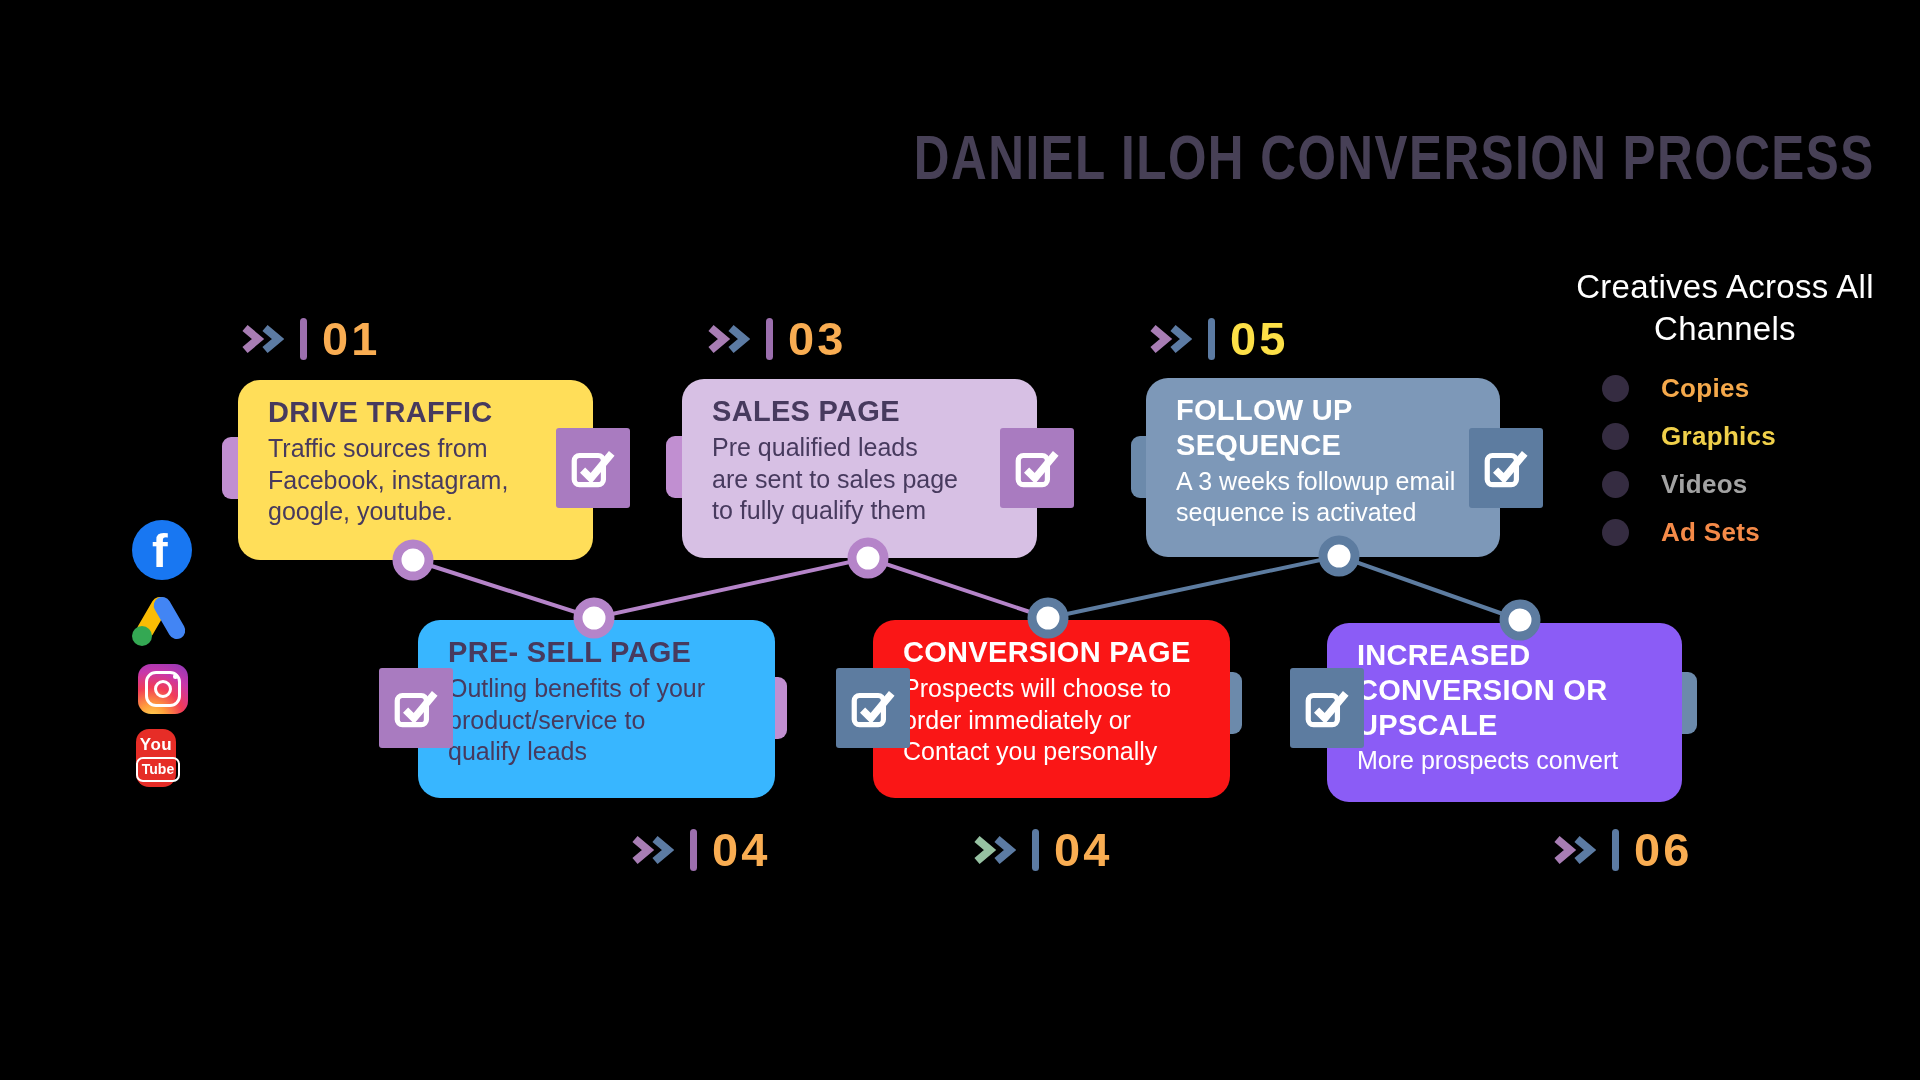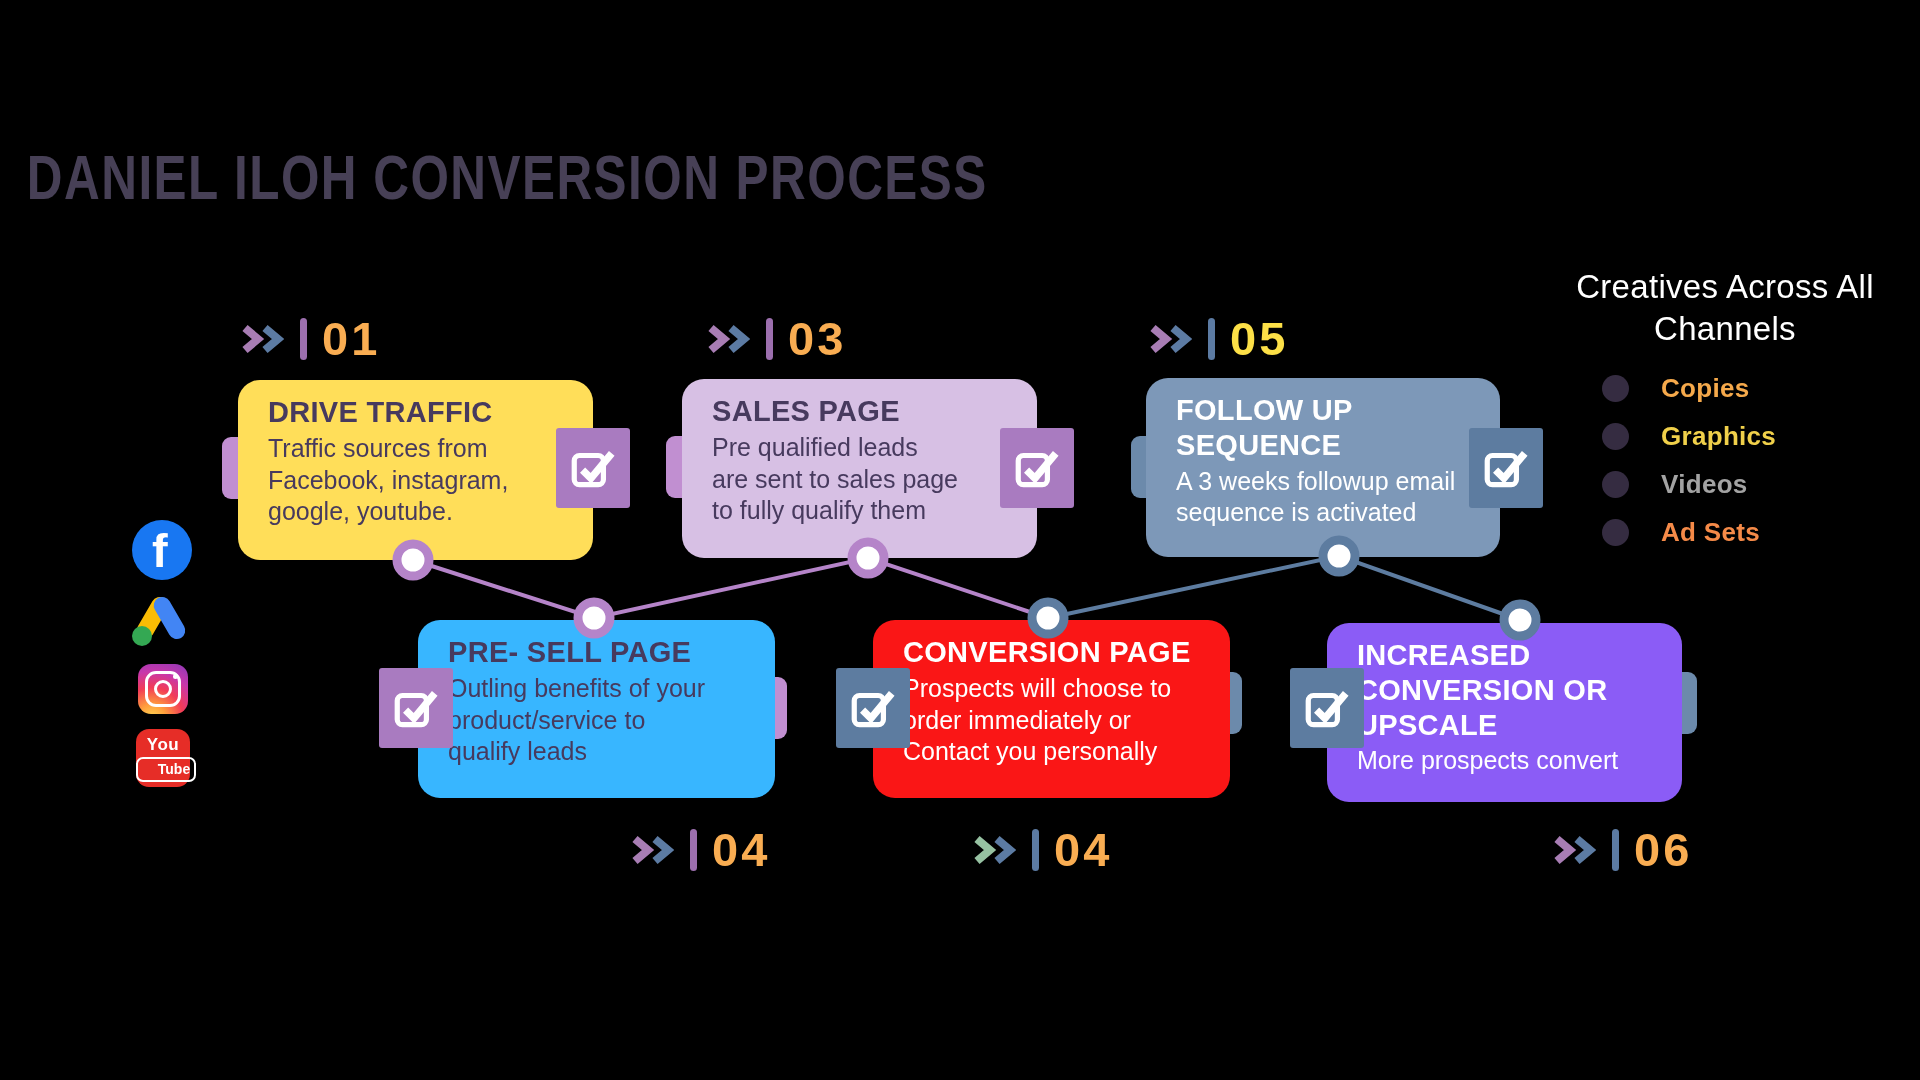--- a/index.html
+++ b/index.html
@@ -1,20 +1,20 @@
 <!DOCTYPE html>
 <html><head>
 <meta charset="utf-8">
 <style>
   html,body { margin:0; padding:0; background:#000; }
   body { width:1920px; height:1080px; font-family:"Liberation Sans", sans-serif; overflow:hidden; }
   .canvas { position:relative; width:1920px; height:1080px; background:#000; }
 
   
-  .title { position:absolute; top:128px; left:12px; width:1890px; text-align:left; z-index:2;margin-top:20px; }
+  .title { position:absolute; top:128px; left:0; width:1890px; text-align:right; z-index:2; }
   .title span { display:inline-block; font-size:51px; font-weight:700; letter-spacing:1.5px;
                 color:#474056; transform:scale(0.97,1.22); transform-origin:center; }
 
   
   .card { position:absolute; border-radius:22px; box-sizing:border-box;
           padding:15px 24px 12px 30px; z-index:2; }
   .card h2 { margin:0 0 3px 0; font-size:29px; font-weight:700; letter-spacing:0.3px;
              line-height:1.2; white-space:pre-line; }
   .card p  { margin:0; font-size:25px; font-weight:400; line-height:1.27; white-space:pre-line; }
   .card1 { left:238px;  top:380px; width:355px; height:180px; }
@@ -74,26 +74,26 @@
   .fb span { position:absolute; left:20px; top:3px; color:#fff; font-size:47px; font-weight:700; }
   .gads { left:129px; top:588px; width:64px; height:64px; }
   .ig { left:138px; top:664px; width:50px; height:50px; border-radius:13px;
         background:radial-gradient(circle at 28% 110%, #FFDB54 0%, #FF9E3D 22%, #F23B57 48%, #C837AB 72%, #8A3AB9 100%); }
   .ig .frame { position:absolute; left:7px; top:7px; right:7px; bottom:7px;
                border:3.5px solid #fff; border-radius:11px; }
   .ig .lens { position:absolute; left:16px; top:16px; width:12px; height:12px;
               border:3.5px solid #fff; border-radius:50%; }
   .ig .dot2 { position:absolute; right:10px; top:10px; width:5px; height:5px;
               background:#fff; border-radius:50%; }
-  .yt { left:136px; top:729px; width:54px; height:58px; border-radius:13px; background:#E62D27; }
+  .yt { left:136px; top:729px; width:40px; height:58px; border-radius:13px; background:#E62D27; }
   .yt .you { color:#fff; font-weight:700; font-size:17px; text-align:center;
              margin-top:6px; letter-spacing:0.5px; }
   .yt .tube { margin:2px auto 0; width:40px; height:21px; border:2.5px solid #fff;
               border-radius:7px; color:#fff; font-weight:700; font-size:14px;
-              line-height:20px; text-align:center; box-sizing:content-box;padding-left:16px; }
+              line-height:20px; text-align:center; box-sizing:content-box; }
 </style>
 </head>
 <body>
 
 <div class="canvas">
 
   <div class="title">
     <span style="color: rgb(71, 64, 86);">DANIEL ILOH CONVERSION PROCESS</span>
   </div>
 

